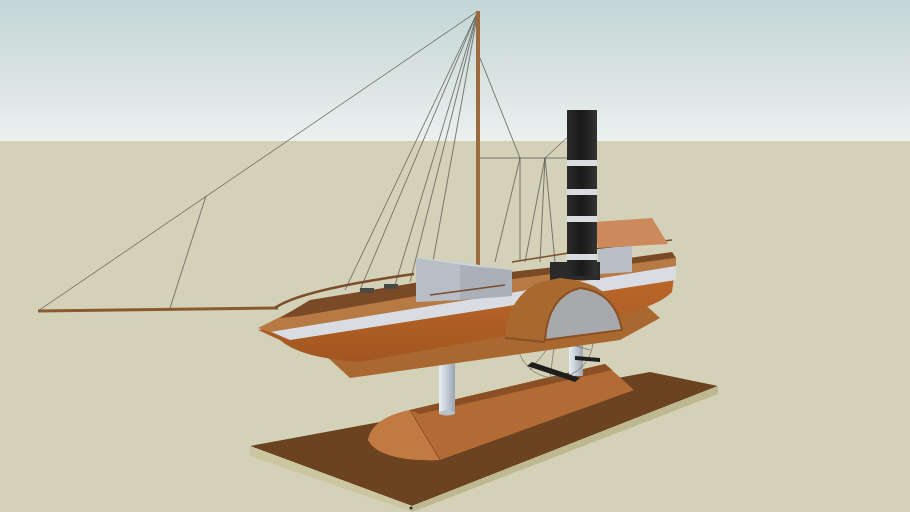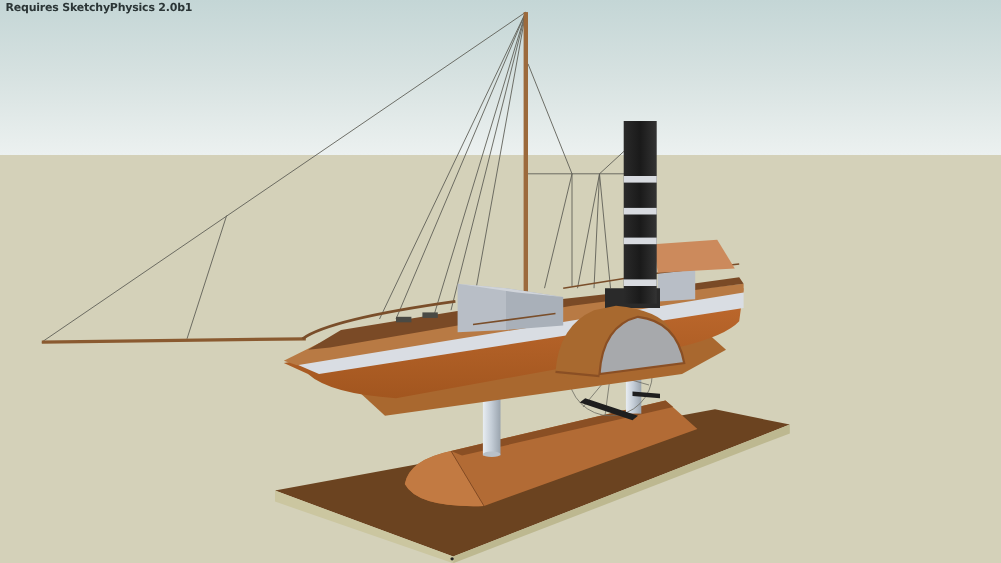--- a/index.html
+++ b/index.html
@@ -136,14 +136,13 @@
       <rect x="567" y="254" width="30" height="6" fill="#d8dbe0"></rect>
     </g>
 
     <g>
       <path d="M505,338 Q508,296 540,282 L560,278 Q600,282 610,300 L520,345 Z" fill="#a8692f"></path>
       <path d="M545,340 Q548,296 580,288 Q615,292 622,330 Z" fill="#a7a9ac" stroke="#8a4f24" stroke-width="2"></path>
       <line x1="505" y1="338" x2="545" y2="342" stroke="#8a4f24" stroke-width="2"></line>
     </g>
   </svg>
 
-  <div class="label-requires">Requires SketchyPhysics 2.0b1</div>
 </div>
 
 </body></html>

